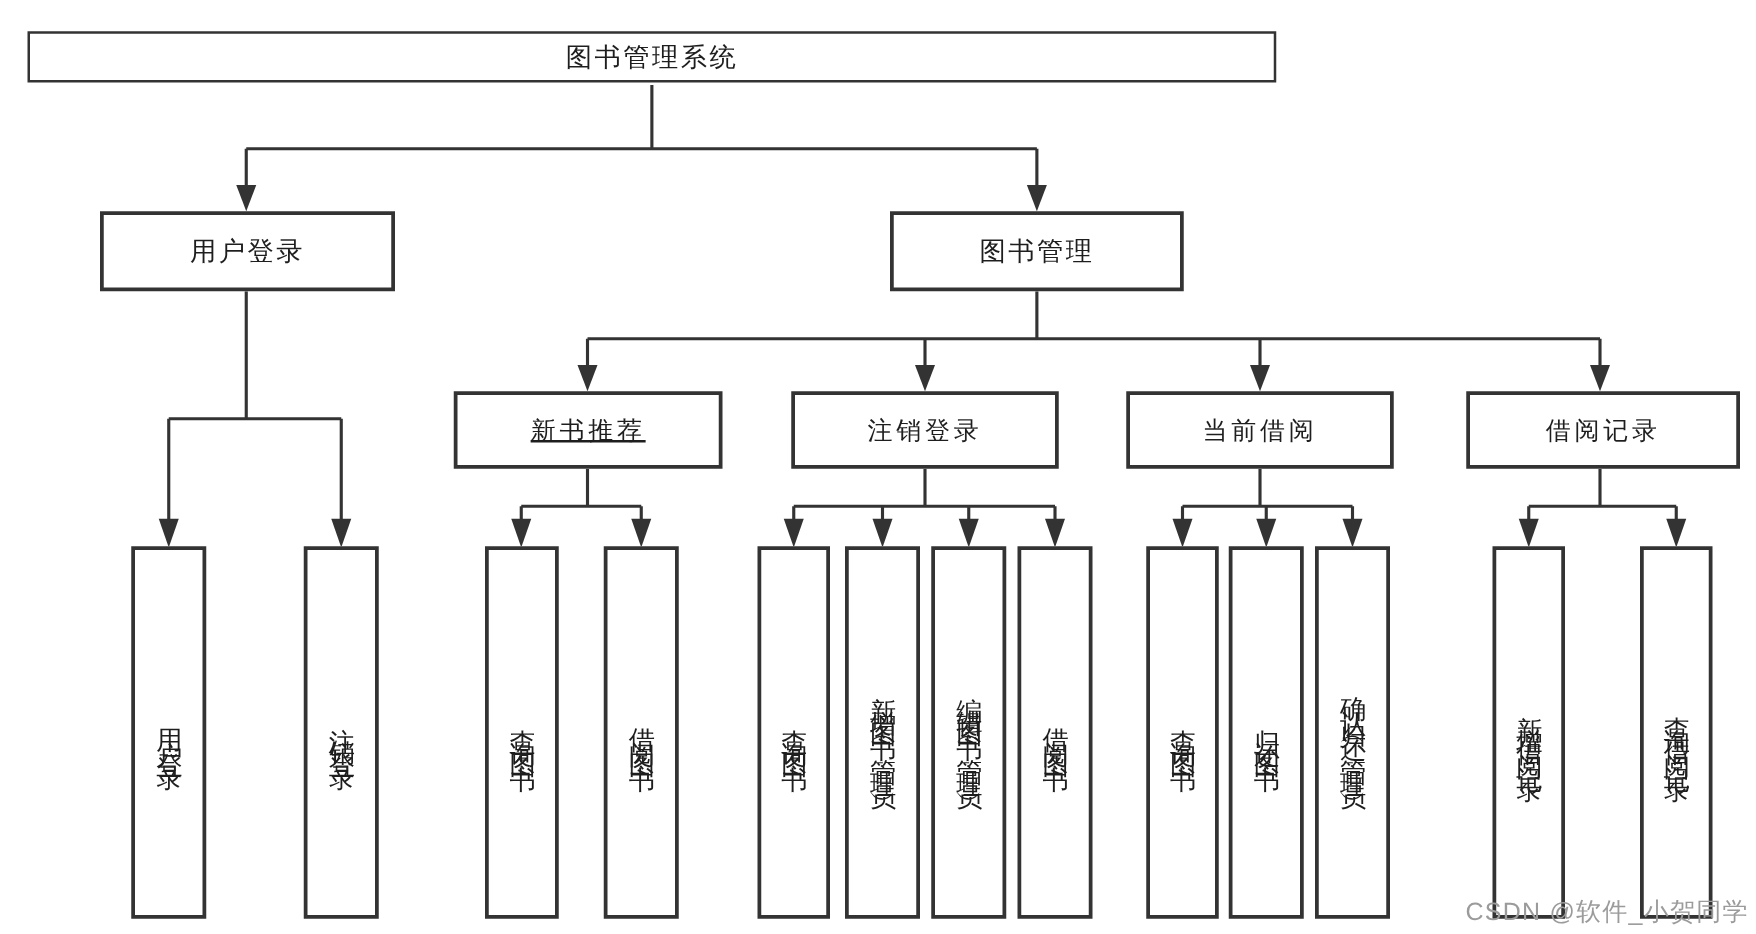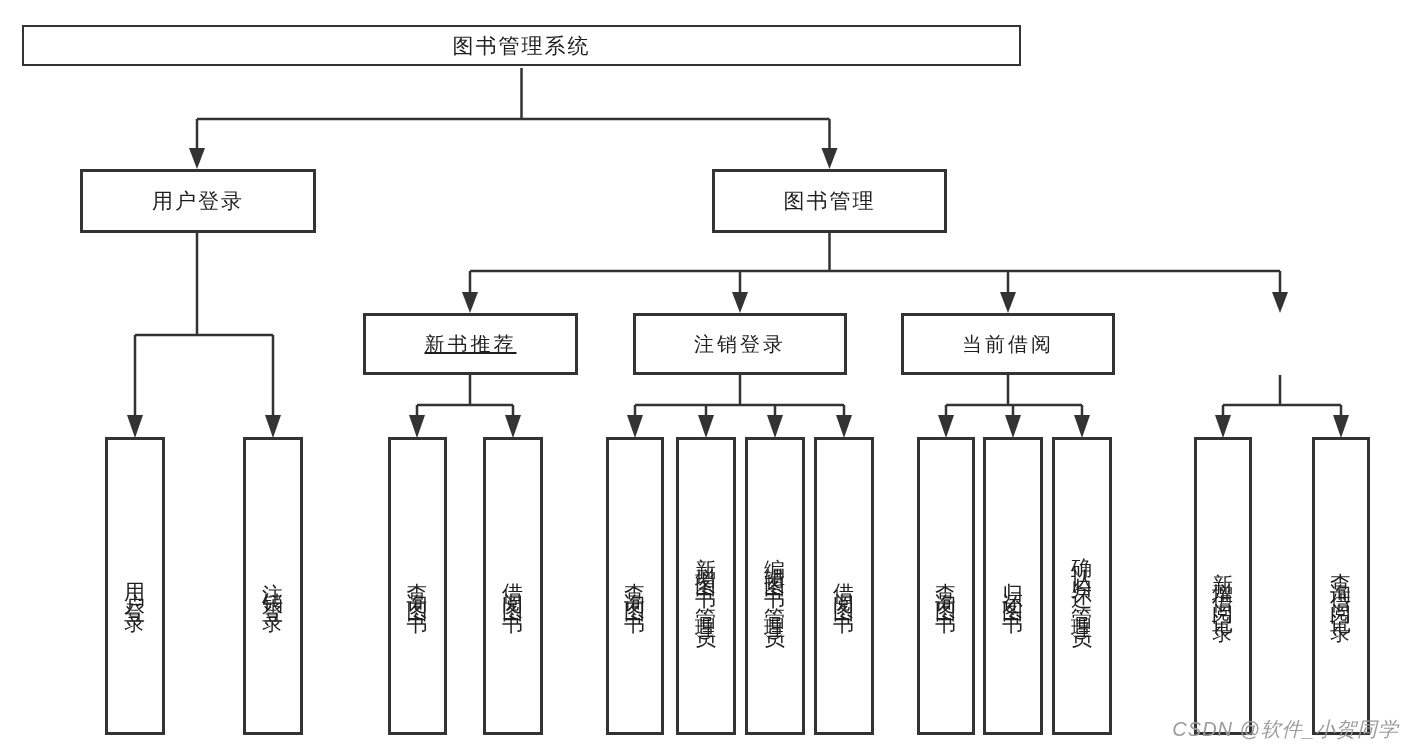--- a/index.html
+++ b/index.html
@@ -21,21 +21,21 @@
   .root-box{left:22px;top:25px;width:999px;height:41px;border-width:2px;font-size:21px;letter-spacing:2px;}
   .l2{top:169px;height:64px;font-size:21px;letter-spacing:2px;}
   .l3{top:313px;height:62px;font-size:20px;letter-spacing:3px;}
   .leaf{
     top:437px;height:298px;
     writing-mode:vertical-rl;text-orientation:mixed;
     font-size:21px;letter-spacing:10px;line-height:1;
   }
   .watermark{
     position:absolute;right:6px;bottom:4px;
-    color:var(--watermark,#9b9b9b);font-size:20px;letter-spacing:1px;font-style:italic;
+    color:var(--watermark,#9b9b9b);font-size:20px;letter-spacing:1px;
   }
 </style>
 </head>
 <body>
 
 <div class="stage">
 
   <svg class="connectors" viewBox="0 0 1405 747">
     <g>
       <path d="M521.5 68 V119 M197 119 H829.5 M197 119 V150 M829.5 119 V150"></path>
@@ -80,20 +80,21 @@
   </svg>
 
   <div class="box root-box">图书管理系统</div>
 
   <div class="box l2" style="left:80px;width:236px;">用户登录</div>
   <div class="box l2" style="left:712px;width:235px;font-family:Liberation Mono, monospace;">图书管理</div>
 
   <div class="box l3" style="left:363px;width:215px;text-decoration:underline;">新书推荐</div>
   <div class="box l3" style="left:633px;width:214px;">注销登录</div>
   <div class="box l3" style="left:901px;width:214px;">当前借阅</div>
+  <div class="box l3" style="left:1173px;width:219px;">借阅记录</div>
 
   <div class="box leaf" style="left:105px;width:60px;">用户登录</div>
   <div class="box leaf" style="left:243px;width:60px;">注销登录</div>
 
   <div class="box leaf" style="left:388px;width:59px;">查询图书</div>
   <div class="box leaf" style="left:483px;width:60px;">借阅图书</div>
 
   <div class="box leaf" style="left:606px;width:58px;">查询图书</div>
   <div class="box leaf" style="left:676px;width:60px;">新增图书（管理员）</div>
   <div class="box leaf" style="left:745px;width:60px;">编辑图书（管理员）</div>

